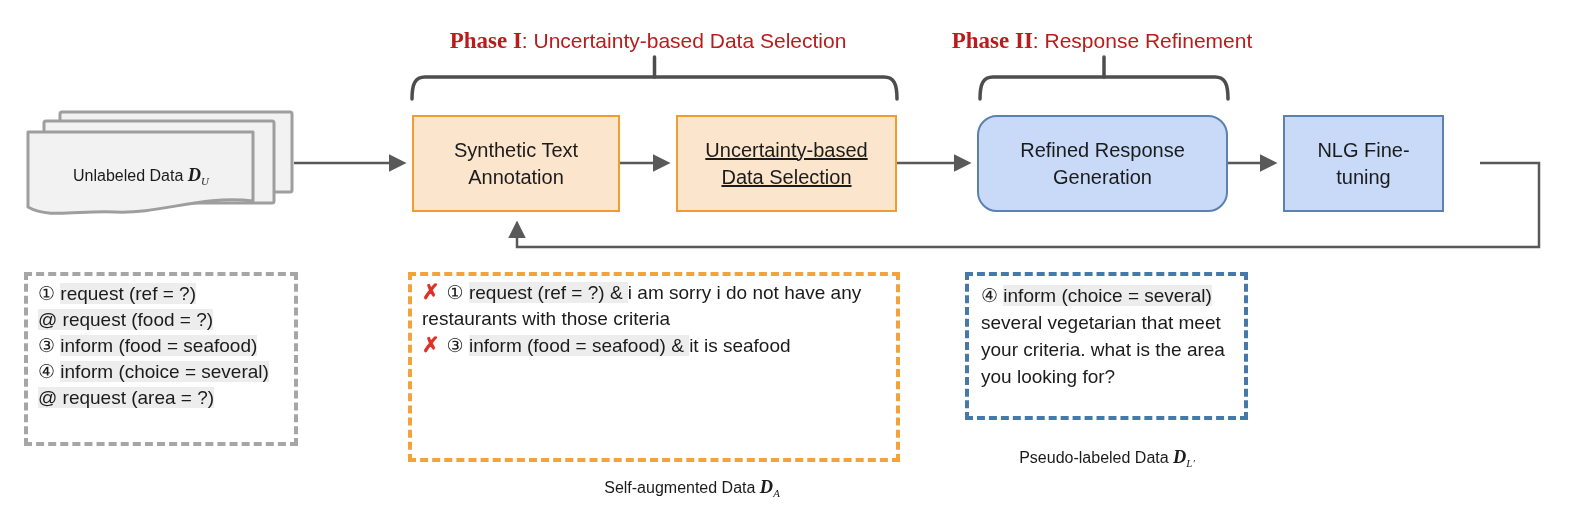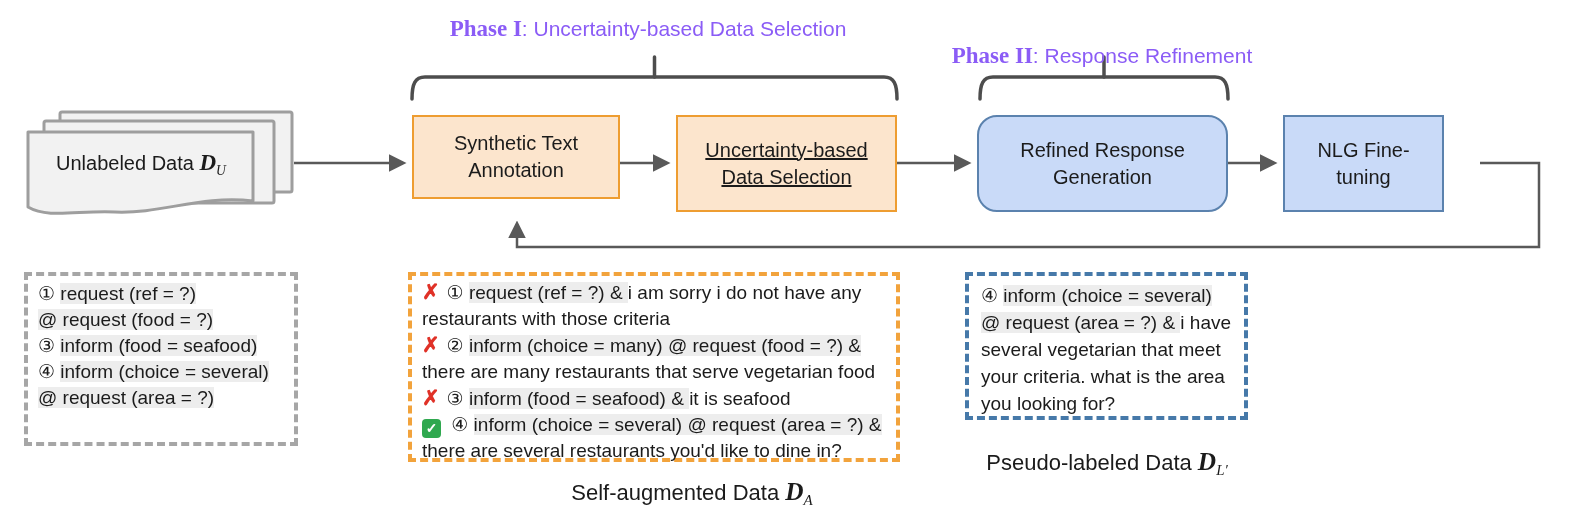--- a/index.html
+++ b/index.html
@@ -4,38 +4,38 @@
 <style>
   html,body{margin:0;padding:0;}
   body{
     width:1581px;height:530px;position:relative;background:#ffffff;
     font-family:"Liberation Sans",sans-serif;color:var(--text,#1b1b1b);
     overflow:hidden;
   }
   svg.overlay{position:absolute;left:0;top:0;width:1581px;height:530px;z-index:1;}
   
   .phase-title{
-    position:absolute;top:16px;transform:translateX(-50%);
-    font-size:21px;white-space:nowrap;z-index:2;color:#8b5cf6;
+    position:absolute;top:28px;transform:translateX(-50%);
+    font-size:21px;white-space:nowrap;z-index:2;color:#b91c1c;
   }
   .phase-title .serif{
     font-family:"Liberation Serif",serif;font-weight:bold;font-size:23px;
   }
   
   .flowbox{
     position:absolute;z-index:2;display:flex;align-items:center;justify-content:center;
     text-align:center;font-size:20px;line-height:1.35;border:2px solid;box-sizing:border-box;
     padding:4px 10px;
   }
   .orangebox{background:var(--orange_fill,#FCE5CD);border-color:var(--orange_border,#EE9D31);}
   .bluebox{background:var(--blue_fill,#C9DAF8);border-color:var(--blue_border,#5B82AE);}
   
   .doc-label{
-    position:absolute;left:34px;top:150px;width:214px;text-align:center;z-index:2;
-    font-size:20px;white-space:nowrap;
+    position:absolute;left:34px;top:165px;width:214px;text-align:center;z-index:2;
+    font-size:16px;white-space:nowrap;
   }
   
   .dashedbox{
     position:absolute;z-index:2;border:4px dashed;box-sizing:border-box;background:#fff0;
   }
   .graydash{border-color:var(--dash_gray,#A6A6A6);}
   .orangedash{border-color:var(--dash_orange,#F2A33C);}
   .bluedash{border-color:var(--dash_blue,#4679A9);}
   .tline{font-size:19px;}
   .gray-lines .tline{line-height:26px;white-space:nowrap;}
@@ -53,21 +53,21 @@
   }
   
   .mathd{
     font-family:"Liberation Serif",serif;font-style:italic;font-weight:bold;font-size:1.15em;
   }
   .mathsub{
     font-family:"Liberation Serif",serif;font-style:italic;font-size:0.68em;
     vertical-align:-0.35em;
   }
   .caption{
-    position:absolute;transform:translateX(-50%);font-size:22px;white-space:nowrap;z-index:2;
+    position:absolute;transform:translateX(-50%);font-size:16px;white-space:nowrap;z-index:2;
   }
   
   .wire{stroke:var(--arrow_gray,#595959);stroke-width:2.5;fill:none;}
   .bracket{stroke:#4d4d4d;stroke-width:3.5;fill:none;stroke-linecap:round;}
   .page{fill:var(--doc_fill,#F2F2F2);stroke:var(--doc_border,#9E9E9E);stroke-width:3;stroke-linejoin:round;}
 </style>
 </head>
 <body>
 
 <svg class="overlay">
@@ -97,29 +97,29 @@
   <path class="wire" marker-end="url(#arrow)" d="M620,163 L667,163"></path>
   <path class="wire" marker-end="url(#arrow)" d="M897,163 L968,163"></path>
   <path class="wire" marker-end="url(#arrow)" d="M1228,163 L1274,163"></path>
 
   <path class="wire" marker-end="url(#arrow)" d="M1480,163 L1539,163 L1539,247 L517,247 L517,224"></path>
 </svg>
 
 <div class="phase-title" style="left:648px;">
   <span class="serif">Phase I</span><span>: Uncertainty-based Data Selection</span>
 </div>
-<div class="phase-title" style="left:1102px;margin-top:27px;">
+<div class="phase-title" style="left:1102px;">
   <span class="serif">Phase II</span><span>: Response Refinement</span>
 </div>
 
 <div class="doc-label">
   <span>Unlabeled Data </span><span class="mathd">D</span><span class="mathsub">U</span>
 </div>
 
-<div class="flowbox orangebox" style="left:412px;top:115px;width:208px;height:84px;">
+<div class="flowbox orangebox" style="left:412px;top:115px;width:208px;height:97px;">
   <span>Synthetic Text Annotation</span>
 </div>
 <div class="flowbox orangebox" style="left:676px;top:115px;width:221px;height:97px;text-decoration:underline;">
   <span>Uncertainty-based Data Selection</span>
 </div>
 <div class="flowbox bluebox" style="left:977px;top:115px;width:251px;height:97px;border-radius:20px;">
   <span>Refined Response Generation</span>
 </div>
 <div class="flowbox bluebox" style="left:1283px;top:115px;width:161px;height:97px;">
   <span>NLG Fine-tuning</span>
@@ -128,28 +128,25 @@
 <div class="dashedbox graydash gray-lines" style="left:24px;top:272px;width:274px;height:174px;padding:5px 10px;">
     <div class="tline"><span class="seg-plain">① </span><span class="seg-hl">request (ref = ?)</span></div>
     <div class="tline"><span class="seg-hl">@ request (food = ?)</span></div>
     <div class="tline"><span class="seg-plain">③ </span><span class="seg-hl">inform (food = seafood)</span></div>
     <div class="tline"><span class="seg-plain">④ </span><span class="seg-hl">inform (choice = several)</span></div>
     <div class="tline"><span class="seg-hl">@ request (area = ?)</span></div>
   </div>
 
 <div class="dashedbox orangedash orange-lines" style="left:408px;top:272px;width:492px;height:190px;padding:3px 10px;">
     <div class="tline"><span class="icon-cross">✗</span><span class="seg-plain">① </span><span class="seg-hl">request (ref = ?) &amp; </span><span class="seg-plain">i am sorry i do not have any restaurants with those criteria</span></div>
-    <div class="tline"><span class="icon-cross">✗</span><span class="seg-plain">② </span><span class="seg-hl">inform (choice = many) @ request (food = ?) &amp; </span><span class="seg-plain">there are many restaurants that serve vegetarian food</span></div>
     <div class="tline"><span class="icon-cross">✗</span><span class="seg-plain">③ </span><span class="seg-hl">inform (food = seafood) &amp; </span><span class="seg-plain">it is seafood</span></div>
-    <div class="tline"><span class="icon-check">✓</span><span class="seg-plain"> ④ </span><span class="seg-hl">inform (choice = several) @ request (area = ?) &amp; </span><span class="seg-plain">there are several restaurants you'd like to dine in?</span></div>
   </div>
 
 <div class="dashedbox bluedash blue-lines" style="left:965px;top:272px;width:283px;height:148px;padding:6px 12px;">
     <div class="tline"><span class="seg-plain">④ </span><span class="seg-hl">inform (choice = several)</span></div>
-    <div class="tline"><span class="seg-hl">@ request (area = ?) &amp; </span><span class="seg-plain">i have</span></div>
     <div class="tline"><span class="seg-plain">several vegetarian that meet</span></div>
     <div class="tline"><span class="seg-plain">your criteria. what is the area</span></div>
     <div class="tline"><span class="seg-plain">you looking for?</span></div>
   </div>
 
 <div class="caption" style="left:692px;top:477px;">
   <span>Self-augmented Data </span><span class="mathd">D</span><span class="mathsub">A</span>
 </div>
 <div class="caption" style="left:1107px;top:447px;">
   <span>Pseudo-labeled Data </span><span class="mathd">D</span><span class="mathsub">L′</span>

